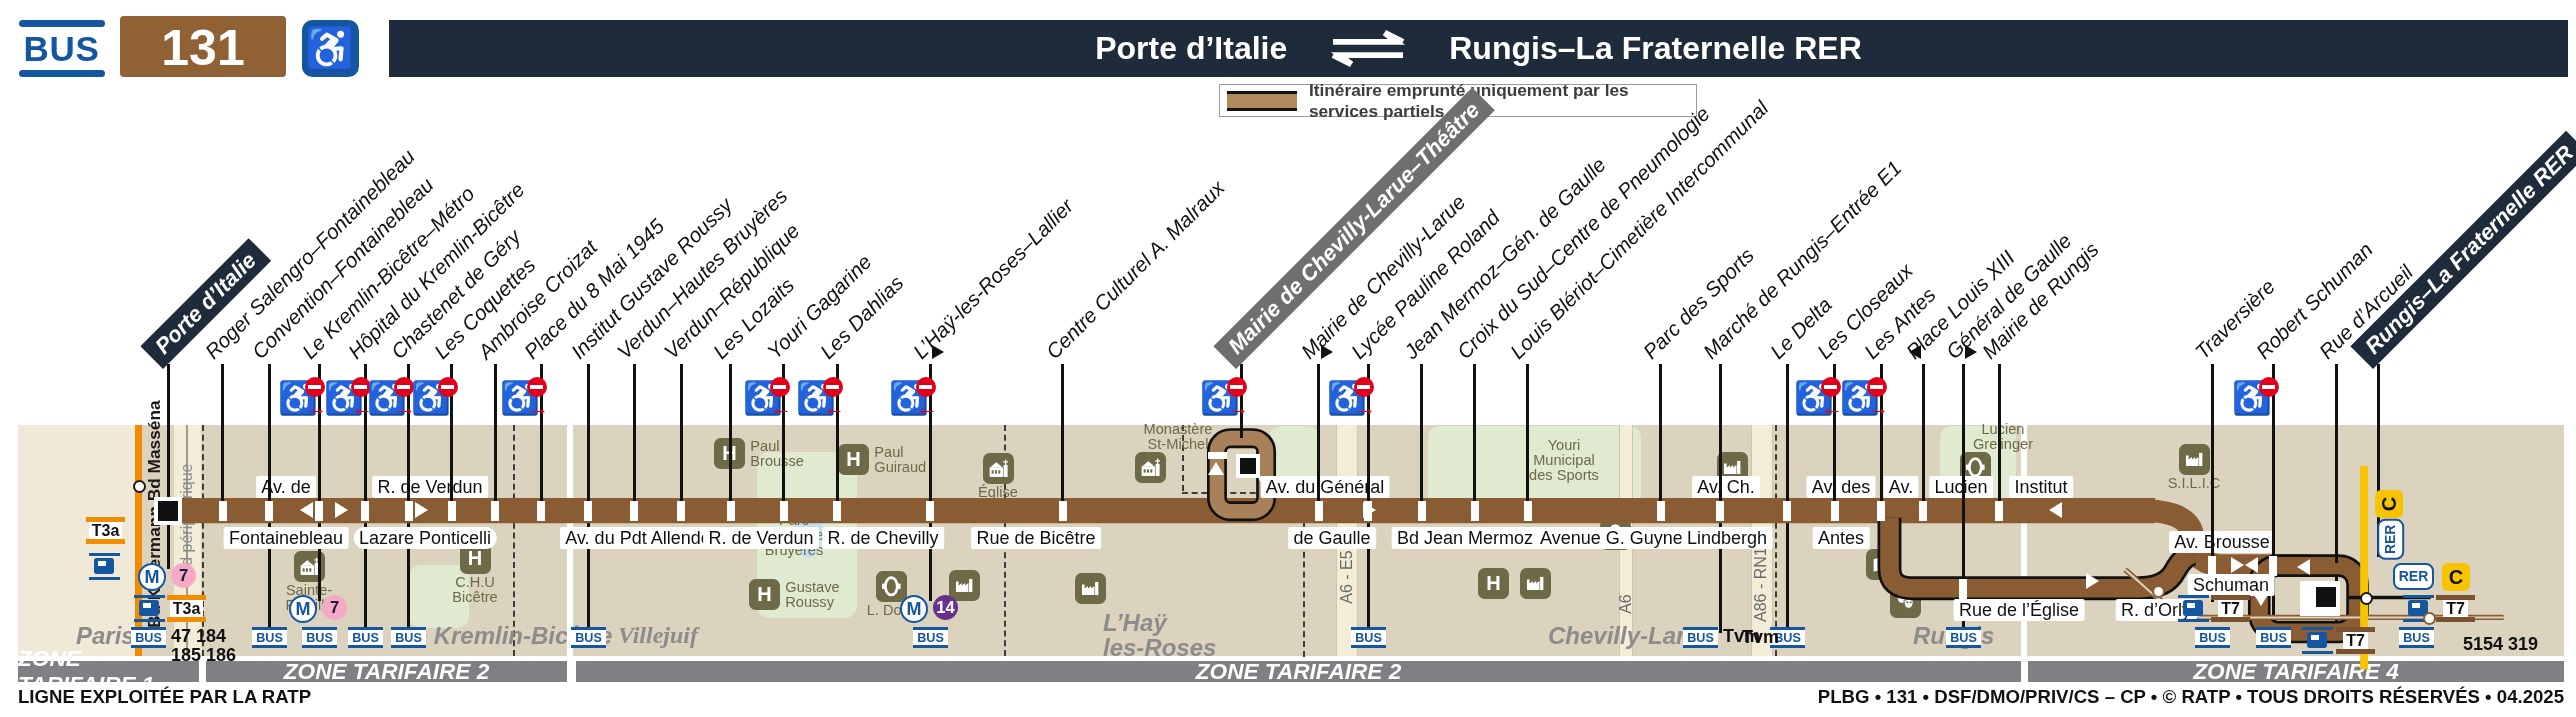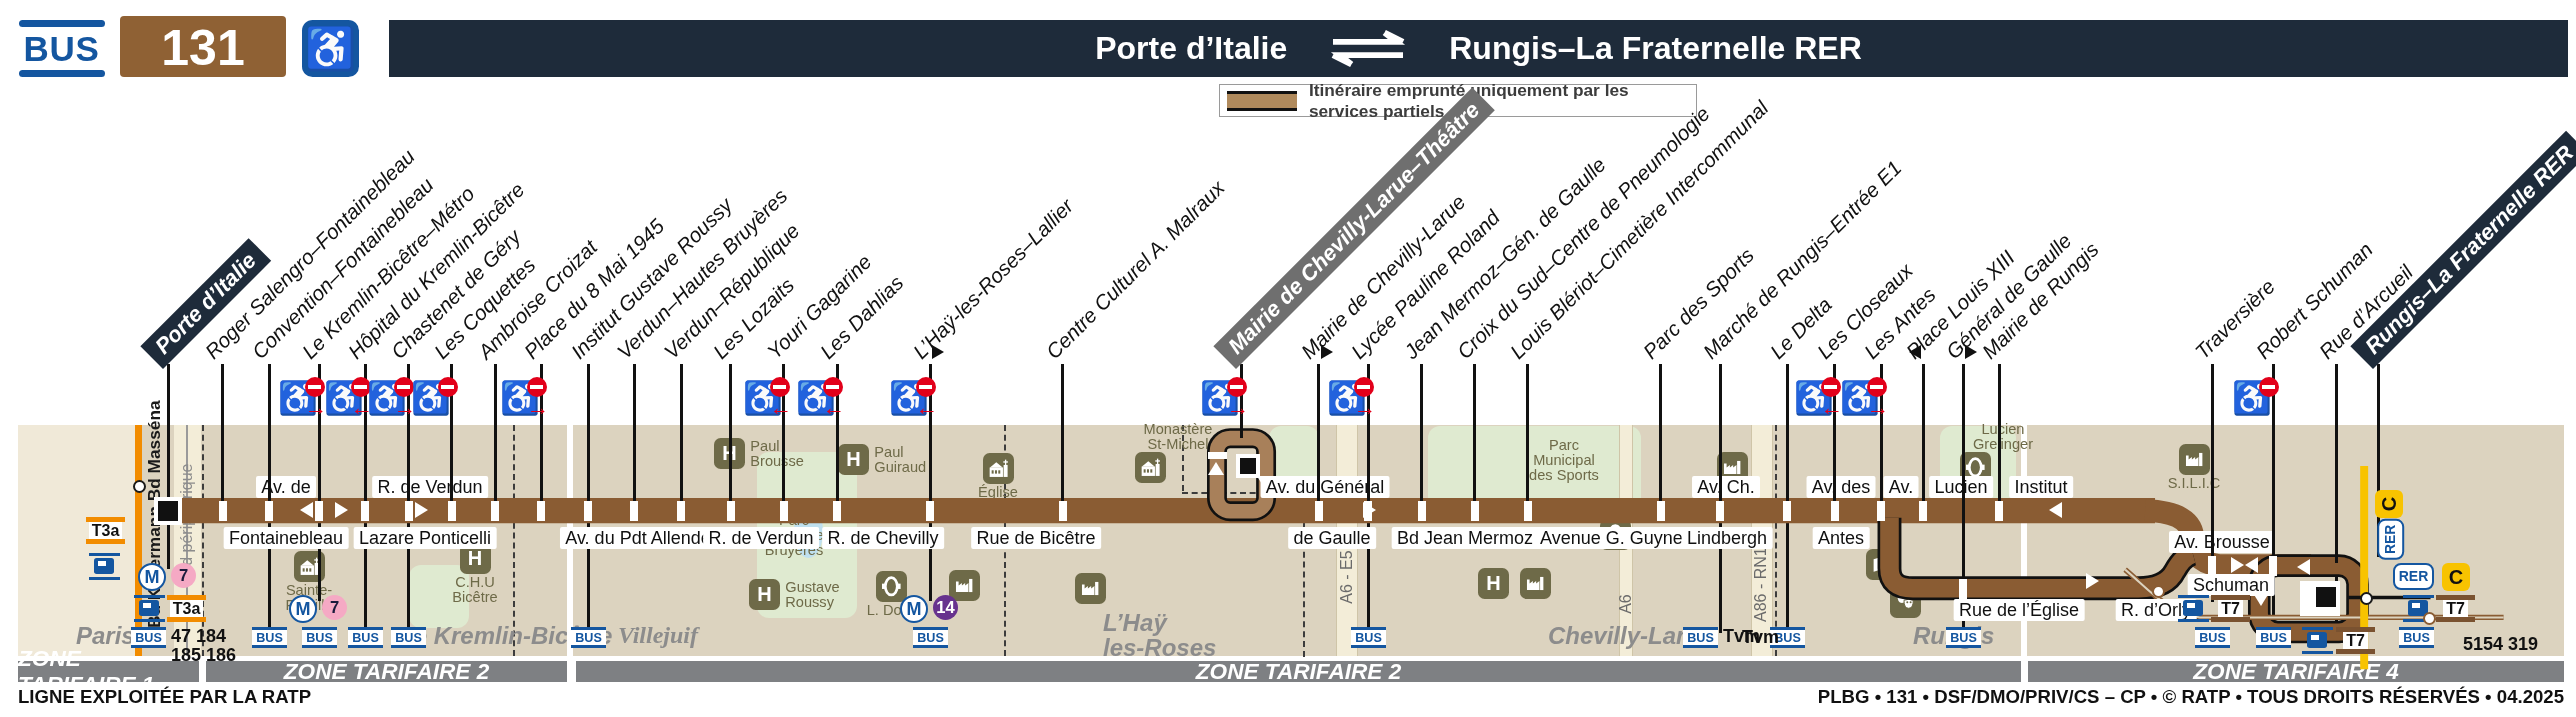--- a/index.html
+++ b/index.html
@@ -261,21 +261,21 @@
             <rect x="4" y="16" width="20" height="14" fill="#fff"></rect>
             <polygon points="4,16 14,8 24,16" fill="#fff"></polygon>
             <rect x="25" y="12" width="6" height="18" fill="#fff"></rect>
             <rect x="27" y="4" width="2" height="8" fill="#fff"></rect>
             <rect x="24.5" y="6.5" width="7" height="2" fill="#fff"></rect>
             <rect x="7" y="20" width="3" height="5" fill="#6e6a48"></rect>
             <rect x="12" y="20" width="3" height="5" fill="#6e6a48"></rect>
             <rect x="17" y="20" width="3" height="5" fill="#6e6a48"></rect>
           </svg>
         </span></div>
-      <div class="abs lm" style="left:1511px;top:438px;width:106px;text-align:center;"><span class="lb">Parc
+      <div class="abs lm" style="left:1511px;top:438px;width:106px;text-align:center;"><span class="lb">Youri
 Municipal
 des Sports</span></div>
       <div class="abs lm" style="left:1478px;top:568px;">
         <span class="ic">
           <span style="color:#fff;font-weight:bold;font-size:20px;">H</span>
         </span>
       </div>
       <div class="abs lm" style="left:1520px;top:568px;">
         <span class="ic">
           <svg width="21" height="21" viewBox="0 0 32 32">
@@ -334,21 +334,21 @@
           <svg width="21" height="21" viewBox="0 0 32 32">
             <polygon points="3,26 3,10 7,10 7,16 12,12 12,16 17,12 17,16 22,12 22,26" fill="#fff"></polygon>
             <rect x="23" y="6" width="5" height="20" fill="#fff"></rect>
           </svg>
         </span>
         <span class="lb">S.I.L.I.C</span>
       </div>
       <div class="abs street" style="left:286px;top:476px;">Av. de</div>
       <div class="abs street" style="left:430px;top:476px;">R. de Verdun</div>
       <div class="abs street" style="left:286px;top:527px;">Fontainebleau</div>
-      <div class="abs street" style="left:425px;top:527px;">Lazare Ponticelli</div>
+      <div class="abs street" style="left:425px;top:527px;border-radius:11px;">Lazare Ponticelli</div>
       <div class="abs street" style="left:638px;top:527px;">Av. du Pdt Allende</div>
       <div class="abs street" style="left:761px;top:527px;">R. de Verdun</div>
       <div class="abs street" style="left:883px;top:527px;">R. de Chevilly</div>
       <div class="abs street" style="left:1036px;top:527px;">Rue de Bicêtre</div>
       <div class="abs street" style="left:1325px;top:476px;">Av. du Général</div>
       <div class="abs street" style="left:1332px;top:527px;">de Gaulle</div>
       <div class="abs street" style="left:1465px;top:527px;">Bd Jean Mermoz</div>
       <div class="abs street" style="left:1627px;top:527px;">Avenue G. Guynemer</div>
       <div class="abs street" style="left:1726px;top:476px;">Av. Ch.</div>
       <div class="abs street" style="left:1727px;top:527px;">Lindbergh</div>

